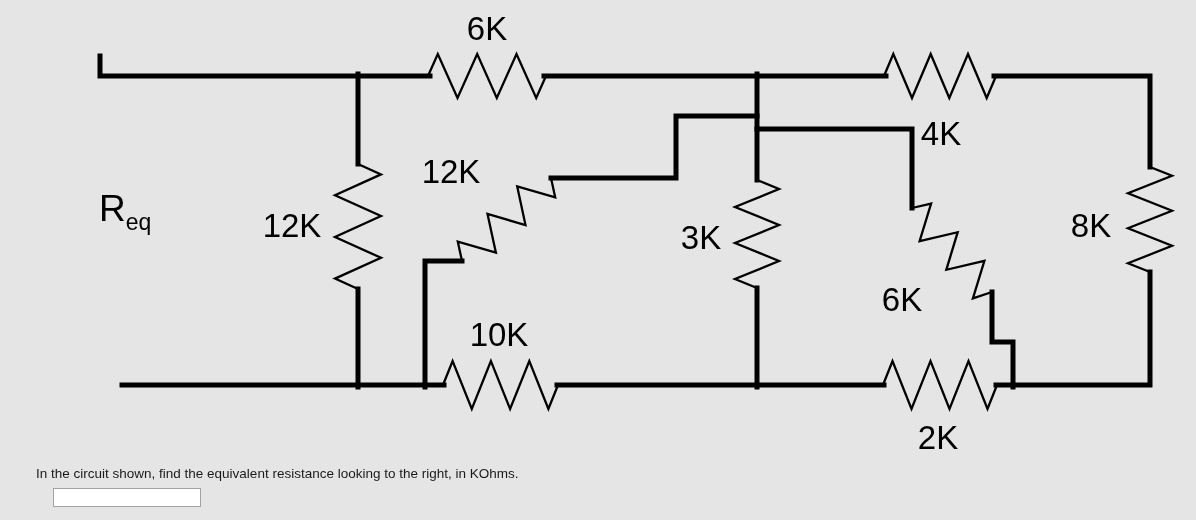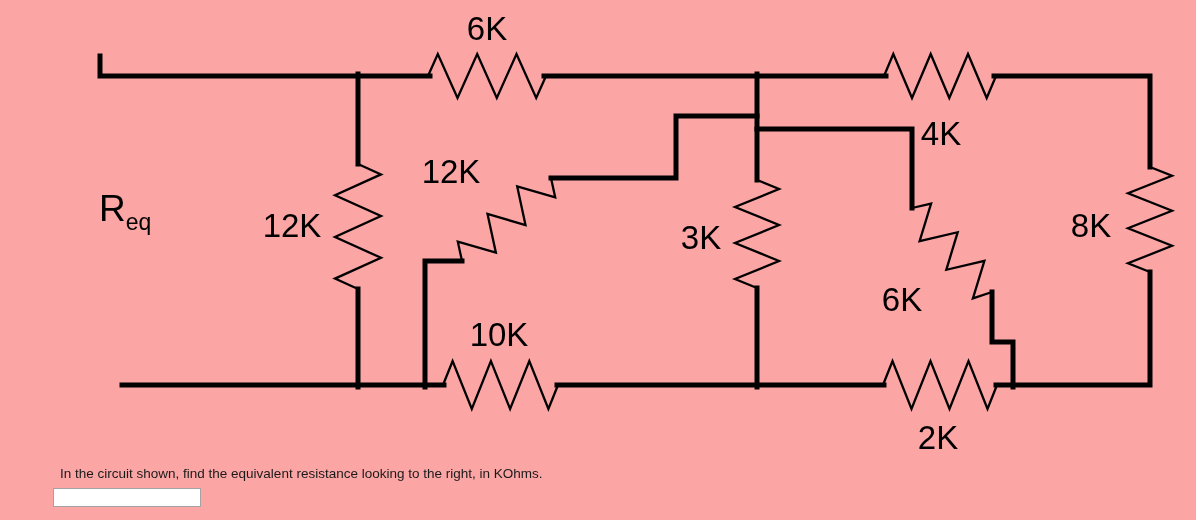--- a/index.html
+++ b/index.html
@@ -5,21 +5,21 @@
   html, body {
     margin: 0;
     padding: 0;
     background: #ffffff;
     font-family: "Liberation Sans", sans-serif;
   }
   .page {
     position: relative;
     width: 1196px;
     height: 520px;
-    background: #fca5a5;
+    background: #e5e5e5;
     overflow: hidden;
   }
   .circuit-svg {
     position: absolute;
     left: 0;
     top: 0;
   }
   .wire {
     fill: none;
     stroke: #000000;
@@ -42,21 +42,21 @@
   .req-base {
     font-family: "Liberation Sans", sans-serif;
     font-size: 37px;
     fill: #000000;
   }
   .req-sub {
     font-size: 23px;
   }
   .question {
     position: absolute;
-    left: 60px;
+    left: 36px;
     top: 466px;
     font-size: 13.5px;
     color: #1a1a1a;
     white-space: nowrap;
   }
   .answer-box {
     position: absolute;
     left: 53px;
     top: 488px;
     width: 140px;

